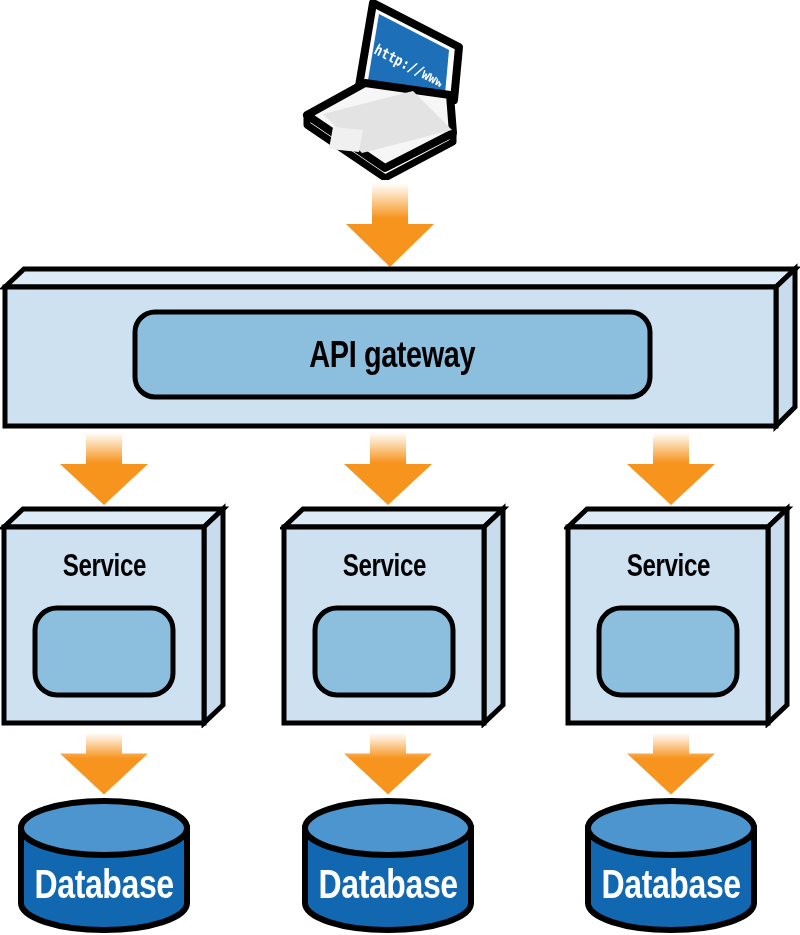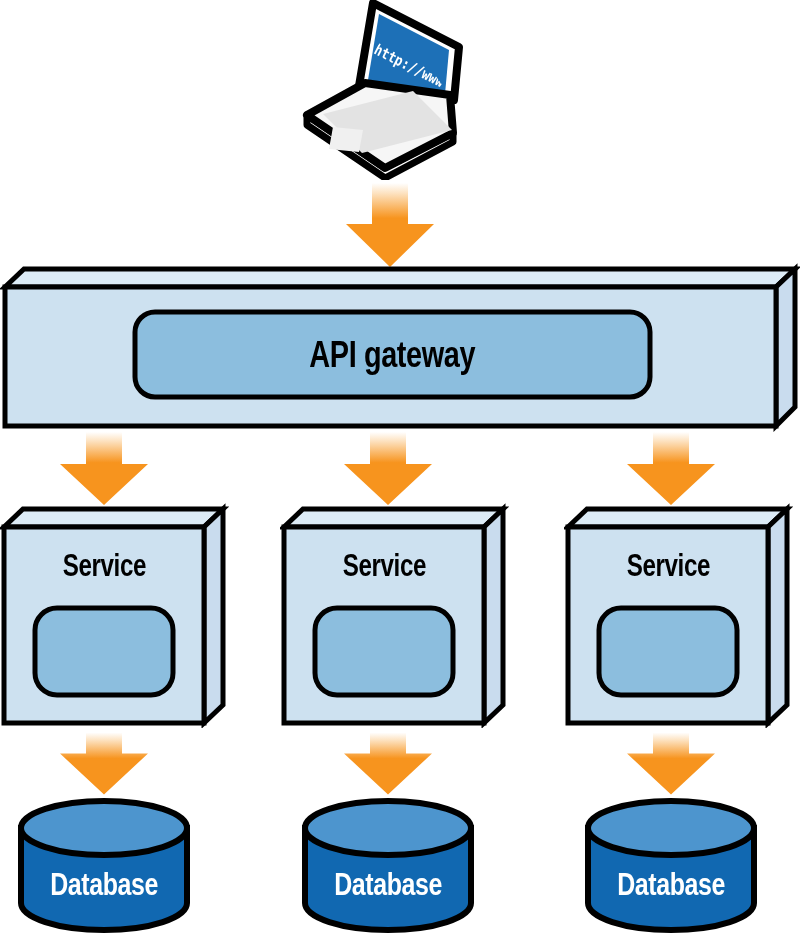--- a/index.html
+++ b/index.html
@@ -25,21 +25,21 @@
     display: inline-block;
     transform: scaleX(0.78);
     white-space: nowrap;
     letter-spacing: -0.5px;
   }
   .label-gateway { left: 135px; top: 312px; width: 515px; height: 85px; font-size: 37px; }
   .label-service { top: 537px; width: 200px; height: 58px; font-size: 31px; }
   .label-service.s1 { left: 4px; }
   .label-service.s2 { left: 284px; }
   .label-service.s3 { left: 568px; }
-  .label-db { top: 859px; width: 176px; height: 50px; font-size: 32px; color: #ffffff; }
+  .label-db { top: 859px; width: 176px; height: 50px; font-size: 41px; color: #ffffff; }
   .label-db.d1 { left: 16px; }
   .label-db.d2 { left: 300px; }
   .label-db.d3 { left: 583px; }
   svg { display: block; }
   .defs-holder { position: absolute; width: 0; height: 0; overflow: hidden; }
 </style>
 </head>
 <body>
 
 <div class="canvas">

